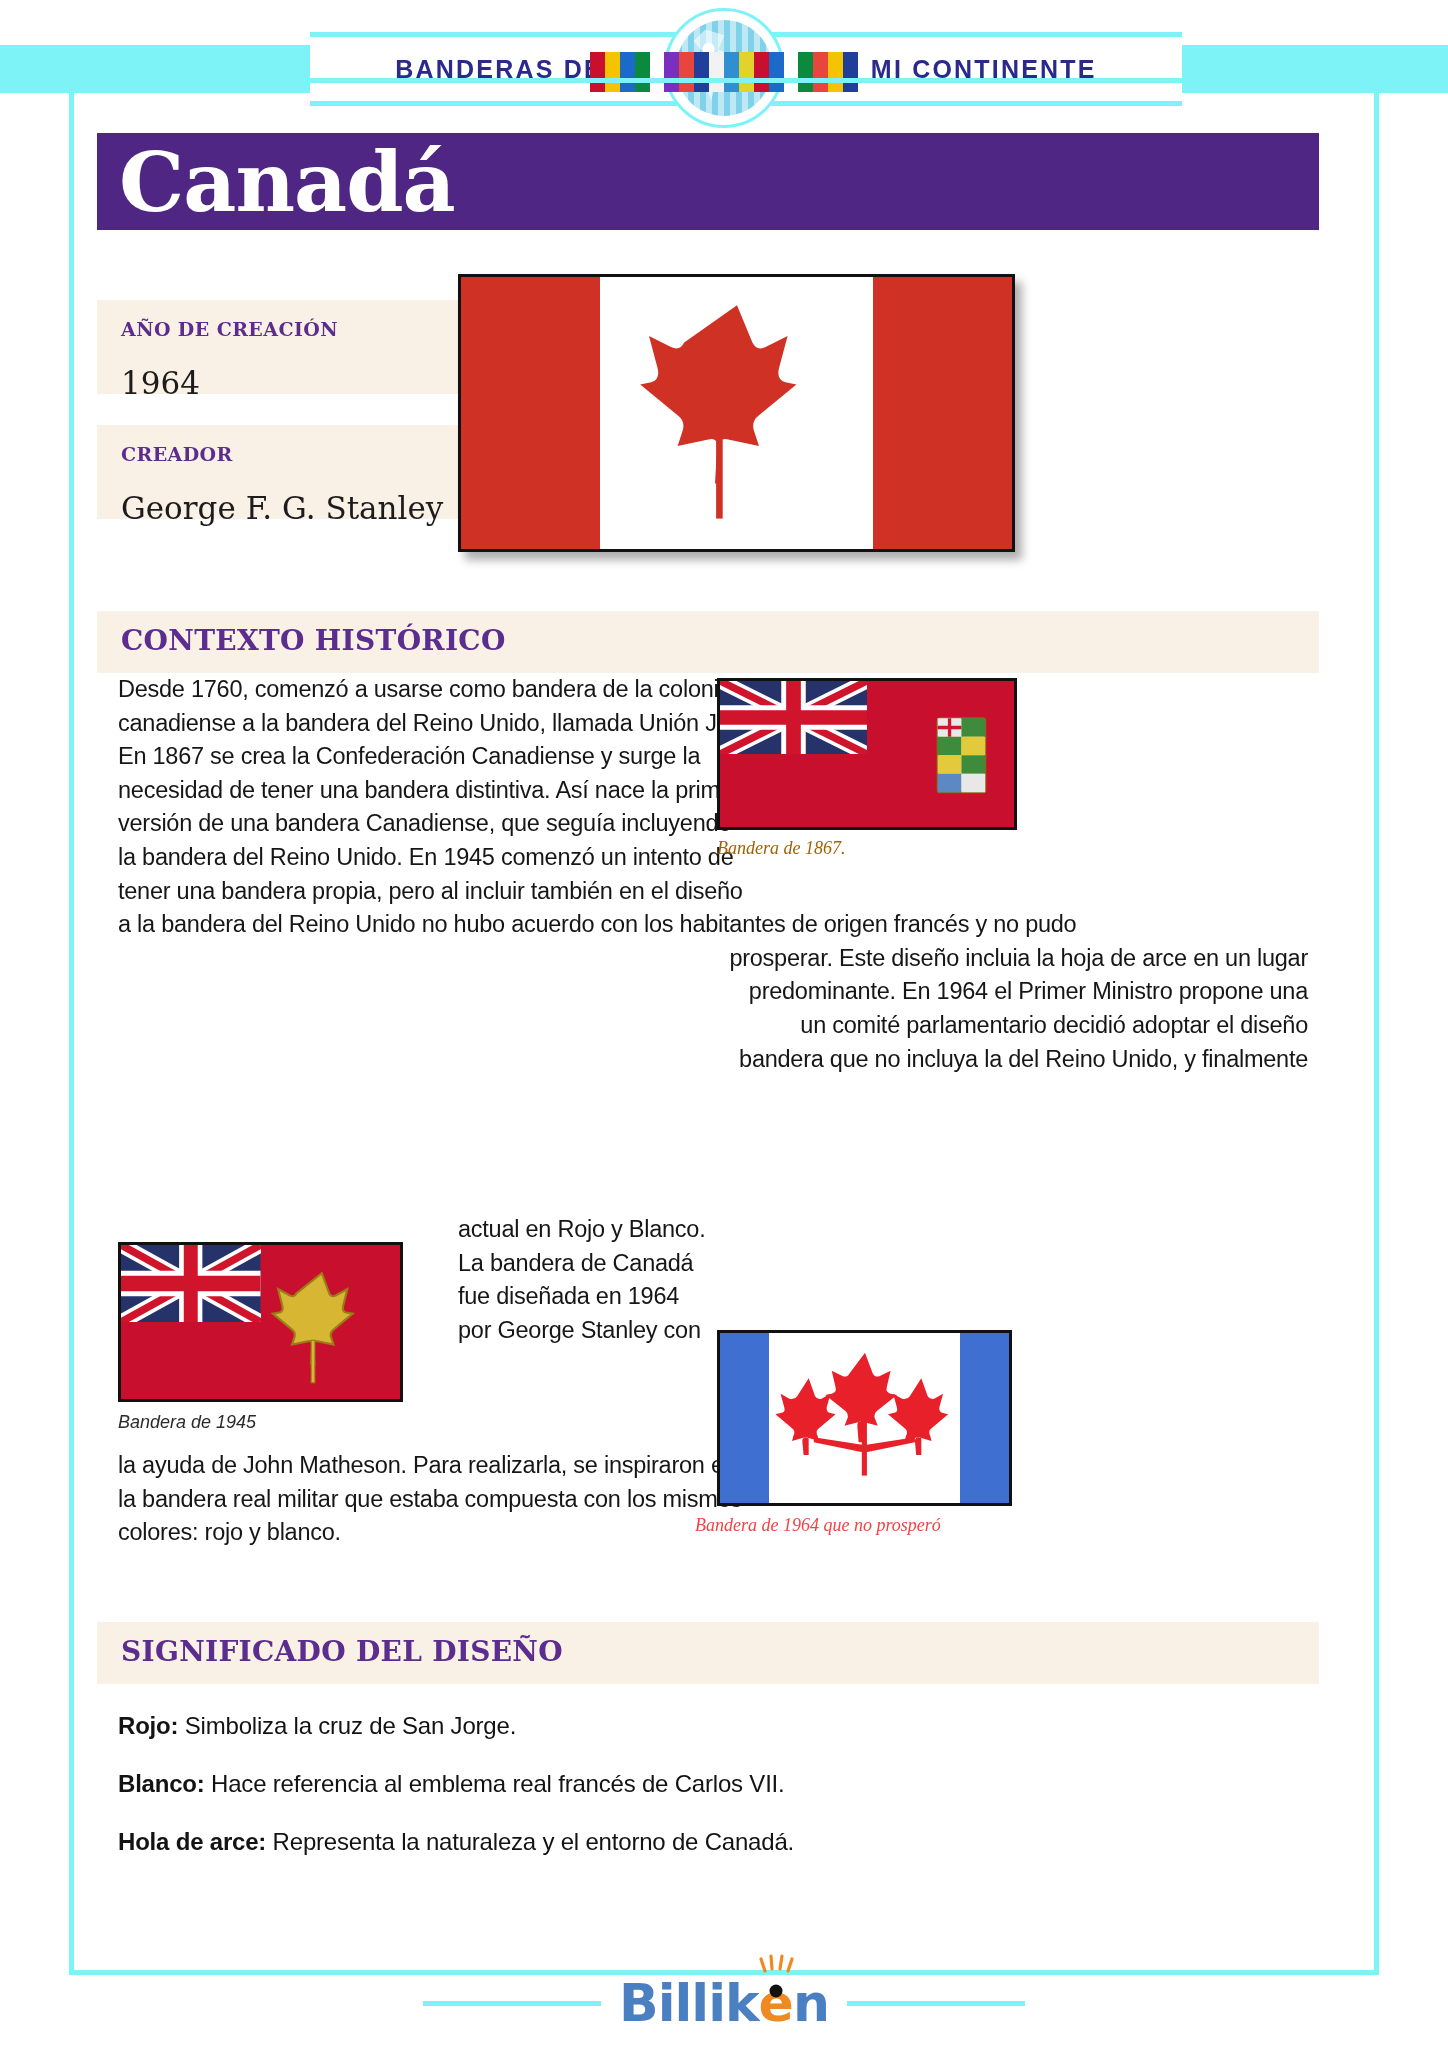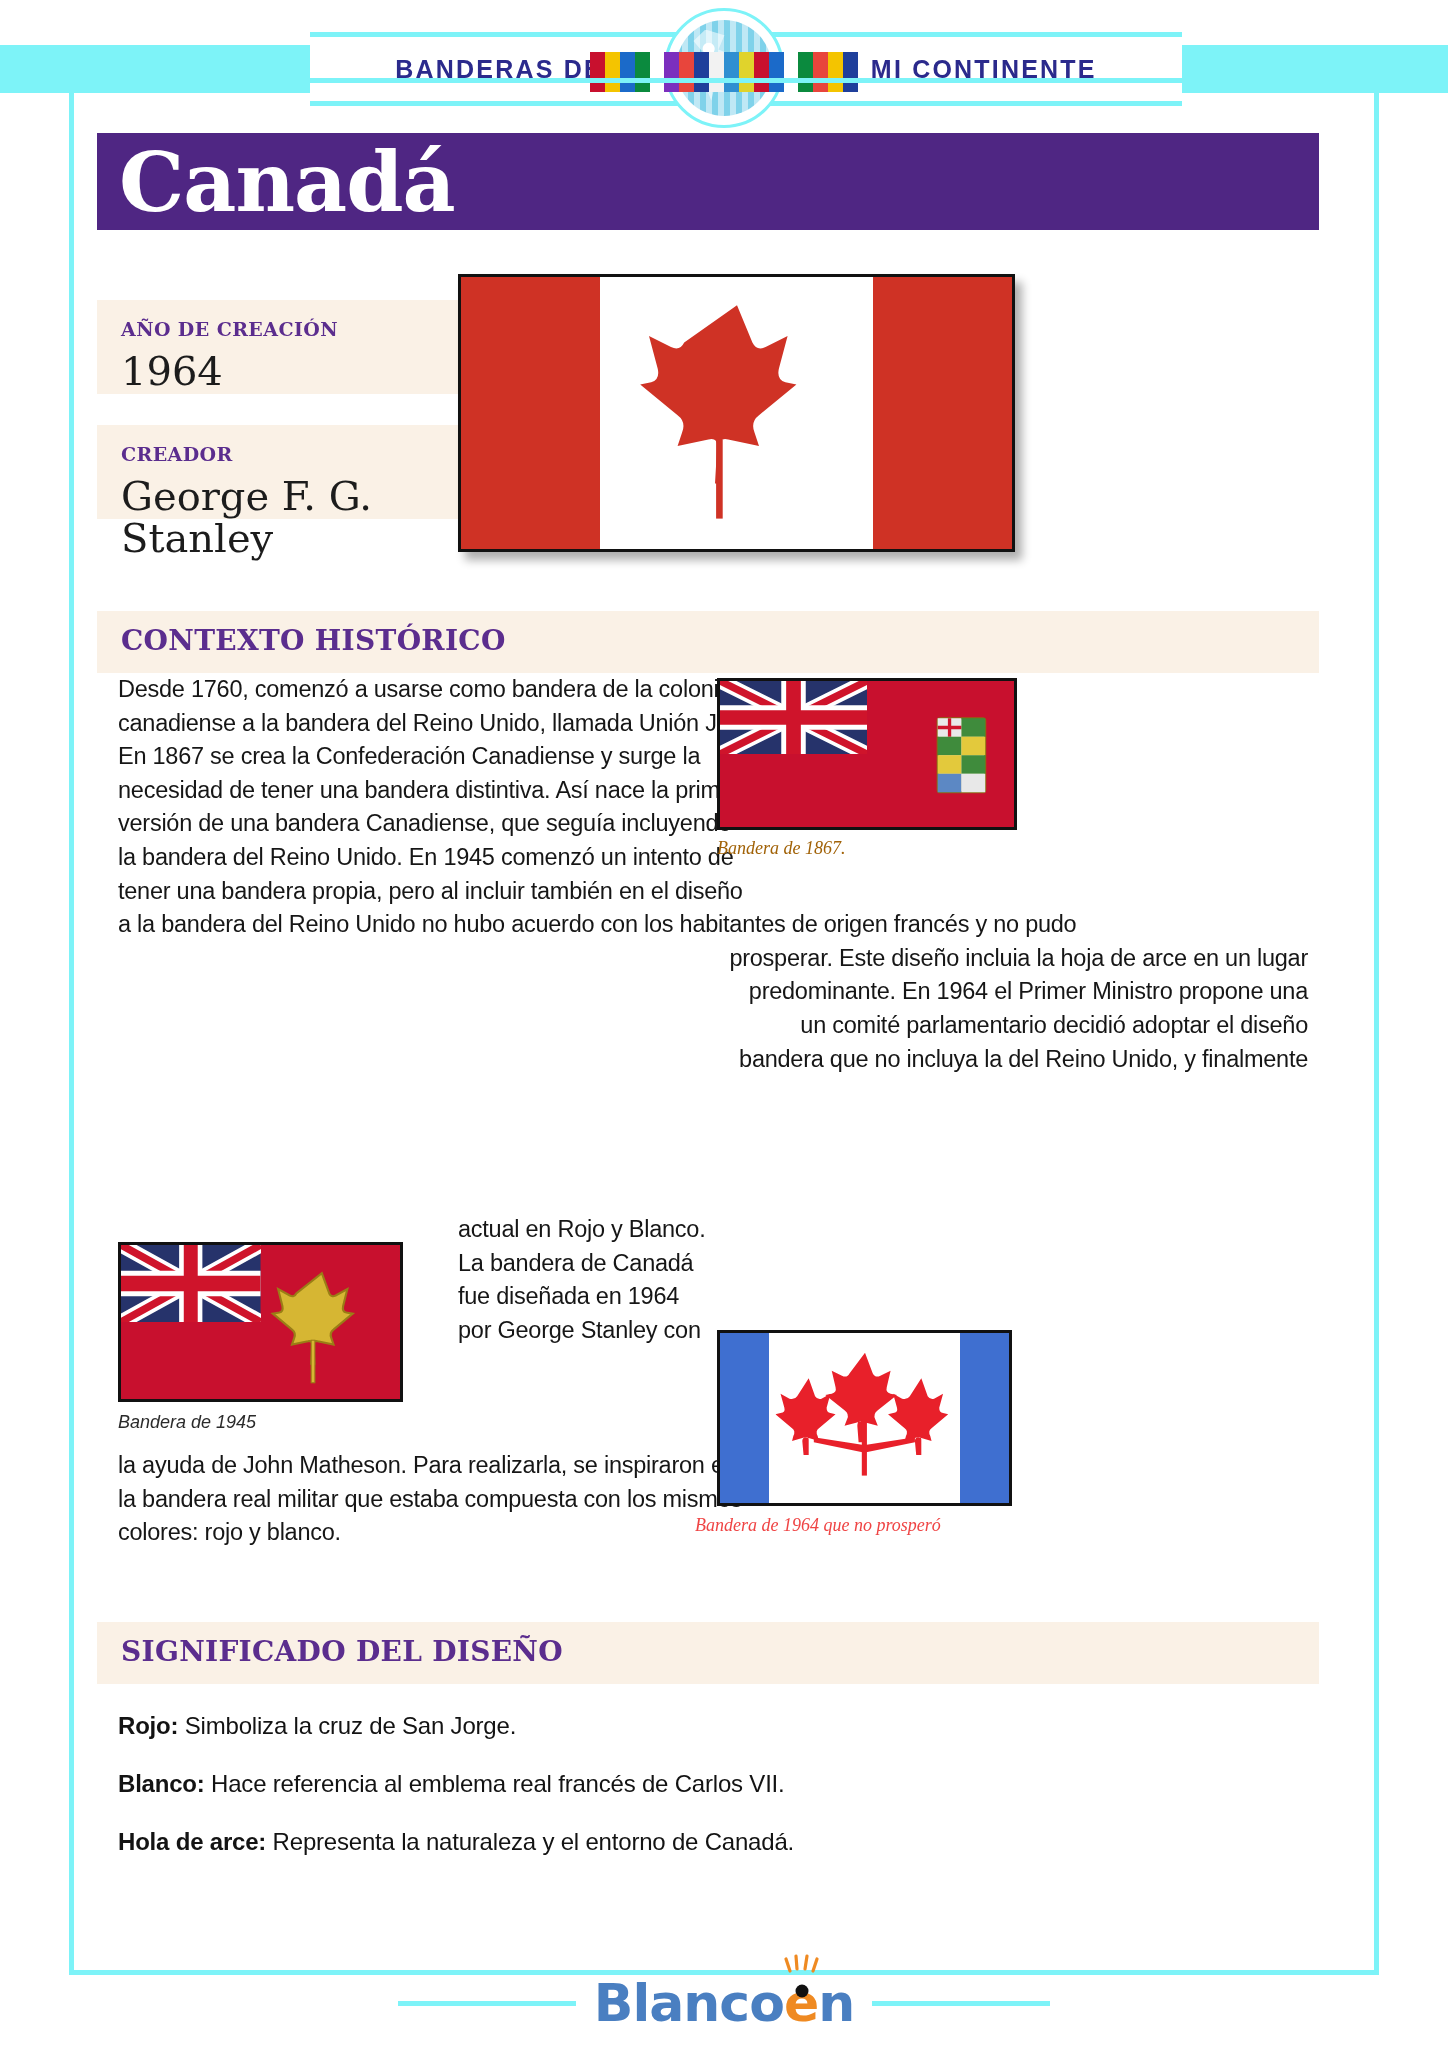--- a/index.html
+++ b/index.html
@@ -120,23 +120,23 @@
     font-family:"DejaVu Serif", serif;
     font-weight:bold;
     font-size:19px;
     letter-spacing:.4px;
     line-height:30px;
   }
   .fact-value {
     color:#1c1c1c;
     font-family:"DejaVu Serif", serif;
     font-weight:normal;
-    font-size:40px;
+    font-size:31px;
     line-height:42px;
-    margin-top:6px;
+    margin-top:18px;
   }
 
   
   #main-flag {
     position:absolute;
     left:458px; top:274px;
     width:557px; height:278px;
     border:3px solid #111111;
     background:#ffffff;
     box-shadow:7px 8px 9px rgba(0,0,0,.32);
@@ -448,21 +448,21 @@
 <div id="meaning-1" class="meaning-item">
   <b>Blanco:</b><span> Hace referencia al emblema real francés de Carlos VII.</span>
 </div>
 <div id="meaning-2" class="meaning-item">
   <b>Hola de arce:</b><span> Representa la naturaleza y el entorno de Canadá.</span>
 </div>
 
 <div id="footer">
   <div class="rule"></div>
   <div id="logo">
-    <span>Blanco</span>
+    <span>Billik</span>
       <span class="eye-wrap"><span class="eye">e</span><span class="pupil"></span><svg class="lashes" viewBox="0 0 42 22">
           <g stroke="#ef8a22" stroke-width="3.2" stroke-linecap="round">
             <line x1="8" y1="18" x2="4" y2="6"></line>
             <line x1="15" y1="16" x2="14" y2="3"></line>
             <line x1="23" y1="16" x2="25" y2="3"></line>
             <line x1="31" y1="18" x2="35" y2="6"></line>
           </g>
         </svg></span>
       <span>n</span>
   </div>

